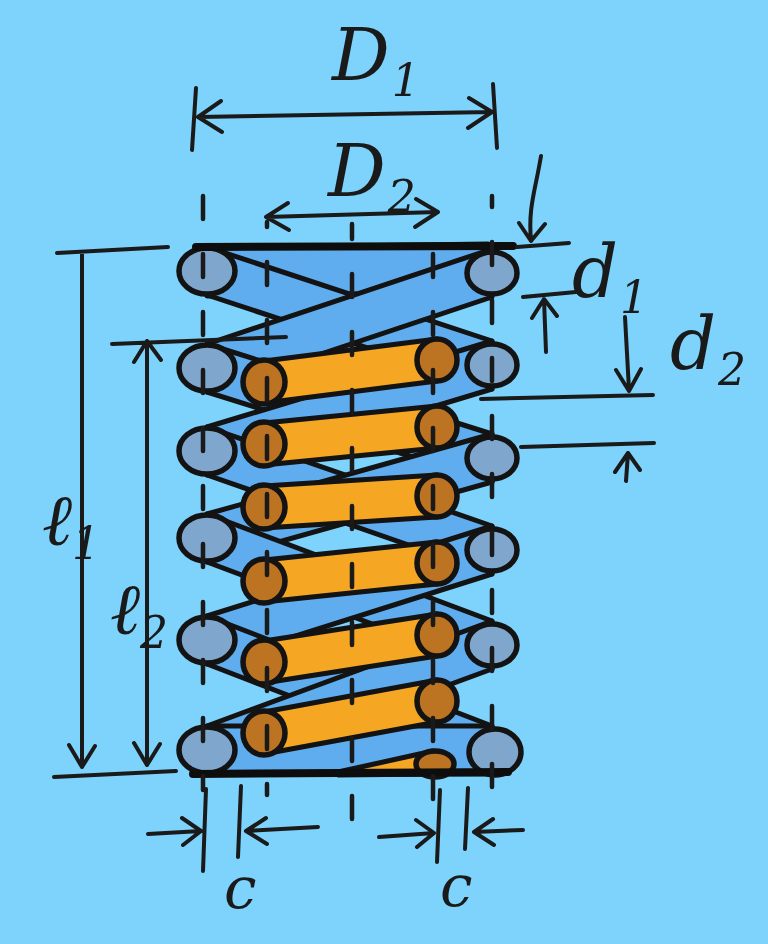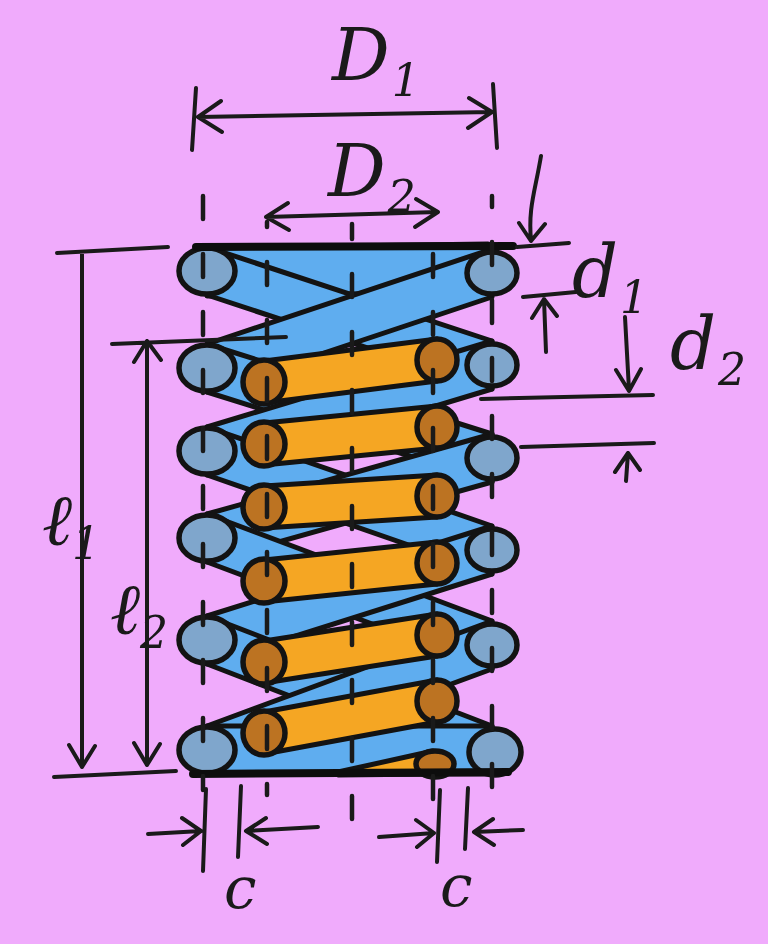--- a/index.html
+++ b/index.html
@@ -1,16 +1,16 @@
 <!DOCTYPE html>
 <html><head>
 <meta charset="utf-8">
 <style>
   html, body { margin: 0; padding: 0; background: #ffffff; }
-  .canvas { position: relative; width: 768px; height: 944px; background: #f0abfc; overflow: hidden; }
+  .canvas { position: relative; width: 768px; height: 944px; background: #7dd3fc; overflow: hidden; }
   svg { display: block; }
   .band { stroke-width: 5; stroke-linejoin: round; }
   .end  { stroke-width: 5.5; }
   .plate { stroke-width: 8; stroke-linecap: round; }
   .dashed { stroke-width: 4.5; stroke-linecap: round; stroke-dasharray: 23 35; fill: none; }
   .dim { fill: none; stroke-width: 4; stroke-linecap: round; stroke-linejoin: round; }
   .lbl { font-family: "DejaVu Serif", serif; font-style: italic; font-size: 72px; }
   .lbl-small { font-family: "DejaVu Serif", serif; font-style: italic; font-size: 58px; }
   .sub { font-size: 44px; }
 </style>

